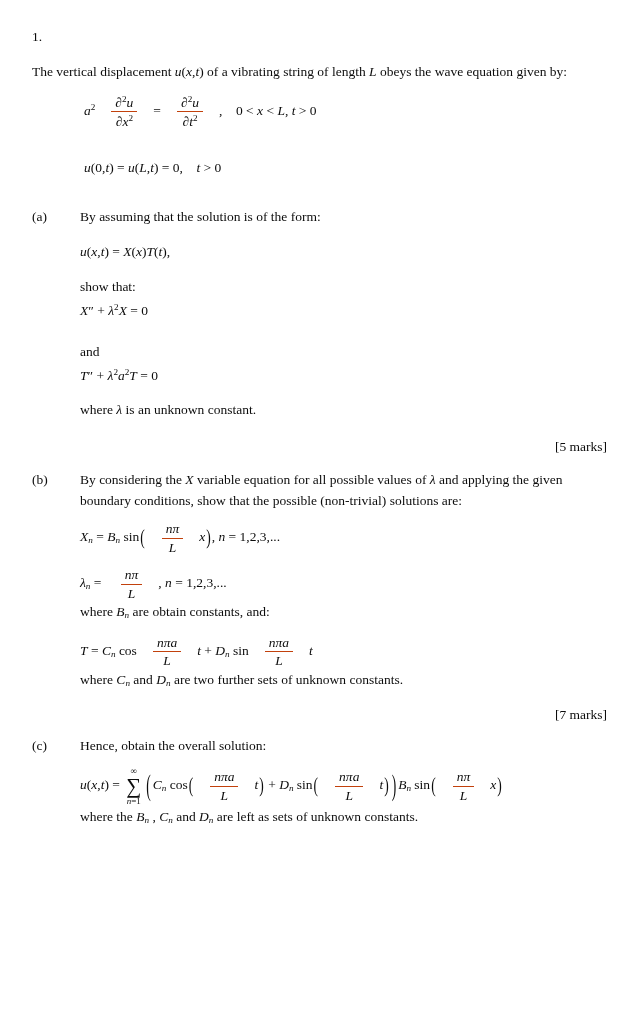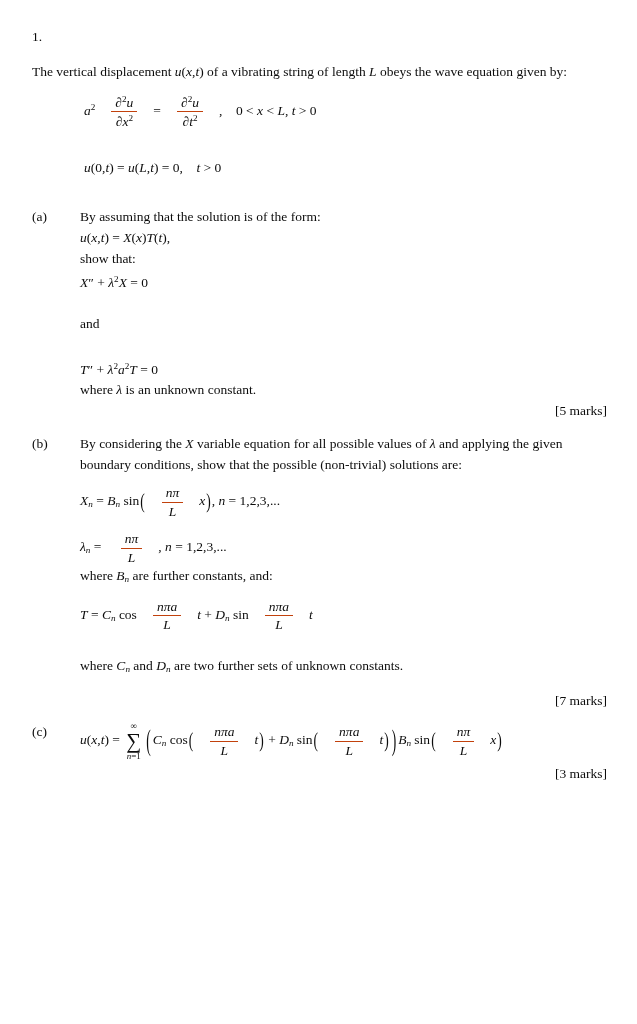--- a/index.html
+++ b/index.html
@@ -28,22 +28,22 @@
   .sup { font-size: 0.68em; vertical-align: 0.5em; }
   .sub { font-size: 0.68em; vertical-align: -0.25em; }
   .p1  { display: inline-block; transform: scaleY(1.55); vertical-align: -1px; margin: 0 1px; }
   .p2  { display: inline-block; transform: scaleY(2.15); vertical-align: -1px; margin: 0 2px; }
   .sum { display: inline-flex; flex-direction: column; align-items: center; vertical-align: middle; margin: 0 3px; }
   .sum .lim   { font-size: 9px; line-height: 10px; }
   .sum .sigma { font-size: 21px; line-height: 20px; }
 
   
   .mt2{margin-top:2px}.mt8{margin-top:8px}.mt10{margin-top:10px}.mt12{margin-top:12px}
-  .mt14{}.mt16{}.mt18{}.mt20{margin-top:20px}
-  .mt22{margin-top:22px}.mt24{margin-top:24px}.mt28{margin-top:28px}
+  .mt14{margin-top:14px}.mt16{margin-top:16px}.mt18{}.mt20{margin-top:20px}
+  .mt22{}.mt24{margin-top:24px}.mt28{margin-top:28px}
 </style>
 </head>
 <body>
 
 <div class="page">
 
   <div class="qnum">1.</div>
 
   <p class="para"><span>The vertical displacement </span><span class="i">u</span><span>(</span><span class="i">x</span><span>,</span><span class="i">t</span><span>)</span><span> of a vibrating string of length </span><span class="i">L</span><span> obeys the wave equation given by:</span></p>
 
@@ -61,29 +61,30 @@
     <div class="eq mt22"><span class="i">T</span><span>″ + </span><span class="i">λ</span><span class="sup">2</span><span class="i">a</span><span class="sup">2</span><span class="i">T</span><span> = 0</span></div>
     <p class="para mt14"><span>where </span><span class="i">λ</span><span> is an unknown constant.</span></p>
   </section>
   <div class="marks mt16">[5 marks]</div>
 
   <section class="part mt12">
     <div class="part-label">(b)</div>
     <p class="para"><span>By considering the </span><span class="i">X</span><span> variable equation for all possible values of </span><span class="i">λ</span><span> and applying the given boundary conditions, show that the possible (non-trivial) solutions are:</span></p>
     <div class="eq mt10"><span><span class="i">X</span><span class="i sub">n</span><span> = </span><span class="i">B</span><span class="i sub">n</span><span> sin</span><span class="p1">(</span></span><span class="frac"><span class="num"><span class="i">n</span><span class="i">π</span></span><span class="den"><span class="i">L</span></span></span><span><span class="i">x</span><span class="p1">)</span><span>, </span><span class="i">n</span><span> = 1,2,3,...</span></span></div>
     <div class="eq mt12"><span><span class="i">λ</span><span class="i sub">n</span><span> = </span></span><span class="frac"><span class="num"><span class="i">n</span><span class="i">π</span></span><span class="den"><span class="i">L</span></span></span><span><span>, </span><span class="i">n</span><span> = 1,2,3,...</span></span></div>
-    <p class="para mt18"><span>where </span><span class="i">B</span><span class="i sub">n</span><span> are further constants, and:</span></p>
+    <p class="para mt18"><span>where </span><span class="i">B</span><span class="i sub">n</span><span> are obtain constants, and:</span></p>
     <div class="eq mt8"><span><span class="i">T</span><span> = </span><span class="i">C</span><span class="i sub">n</span><span> cos</span></span><span class="frac"><span class="num"><span class="i">n</span><span class="i">π</span><span class="i">a</span></span><span class="den"><span class="i">L</span></span></span><span><span class="i">t</span><span> + </span><span class="i">D</span><span class="i sub">n</span><span> sin</span></span><span class="frac"><span class="num"><span class="i">n</span><span class="i">π</span><span class="i">a</span></span><span class="den"><span class="i">L</span></span></span><span><span class="i">t</span></span></div>
     <p class="para mt22"><span>where </span><span class="i">C</span><span class="i sub">n</span><span> and </span><span class="i">D</span><span class="i sub">n</span><span> are two further sets of unknown constants.</span></p>
   </section>
   <div class="marks mt10">[7 marks]</div>
 
   <section class="part mt10">
     <div class="part-label">(c)</div>
+    <p class="para"><span>Hence, obtain the overall solution:</span></p>
     <div class="eq mt10"><span><span class="i">u</span><span>(</span><span class="i">x</span><span>,</span><span class="i">t</span><span>) = </span></span><span class="sum">
           <span class="lim">∞</span>
           <span class="sigma">∑</span>
           <span class="lim"><span class="i">n</span><span>=1</span></span>
         </span><span><span class="p2">(</span><span class="i">C</span><span class="i sub">n</span><span> cos</span><span class="p1">(</span></span><span class="frac"><span class="num"><span class="i">n</span><span class="i">π</span><span class="i">a</span></span><span class="den"><span class="i">L</span></span></span><span><span class="i">t</span><span class="p1">)</span><span> + </span><span class="i">D</span><span class="i sub">n</span><span> sin</span><span class="p1">(</span></span><span class="frac"><span class="num"><span class="i">n</span><span class="i">π</span><span class="i">a</span></span><span class="den"><span class="i">L</span></span></span><span><span class="i">t</span><span class="p1">)</span><span class="p2">)</span><span class="i">B</span><span class="i sub">n</span><span> sin</span><span class="p1">(</span></span><span class="frac"><span class="num"><span class="i">n</span><span class="i">π</span></span><span class="den"><span class="i">L</span></span></span><span><span class="i">x</span><span class="p1">)</span></span></div>
+    <p class="para mt18"><span>where the </span><span class="i">B</span><span class="i sub">n</span><span> , </span><span class="i">C</span><span class="i sub">n</span><span> and </span><span class="i">D</span><span class="i sub">n</span><span> are left as sets of unknown constants.</span></p>
   </section>
-  <div class="marks mt2">[3 marks]</div>
 
 </div>
 
 </body></html>

